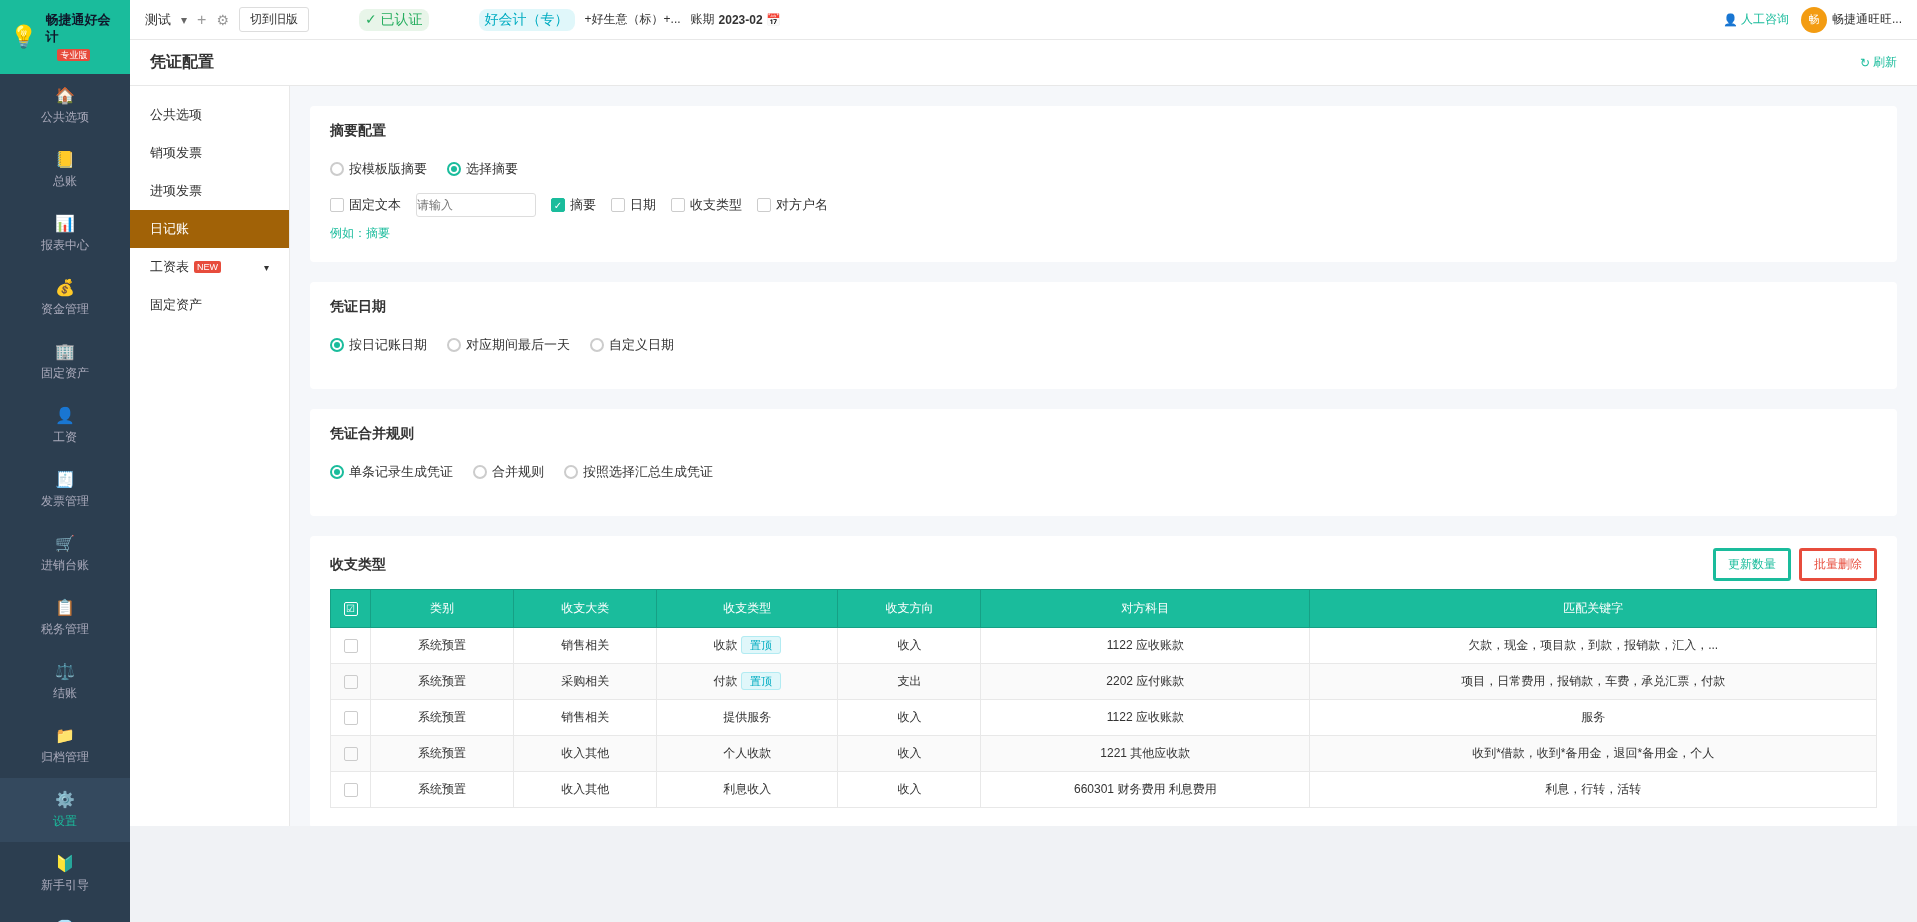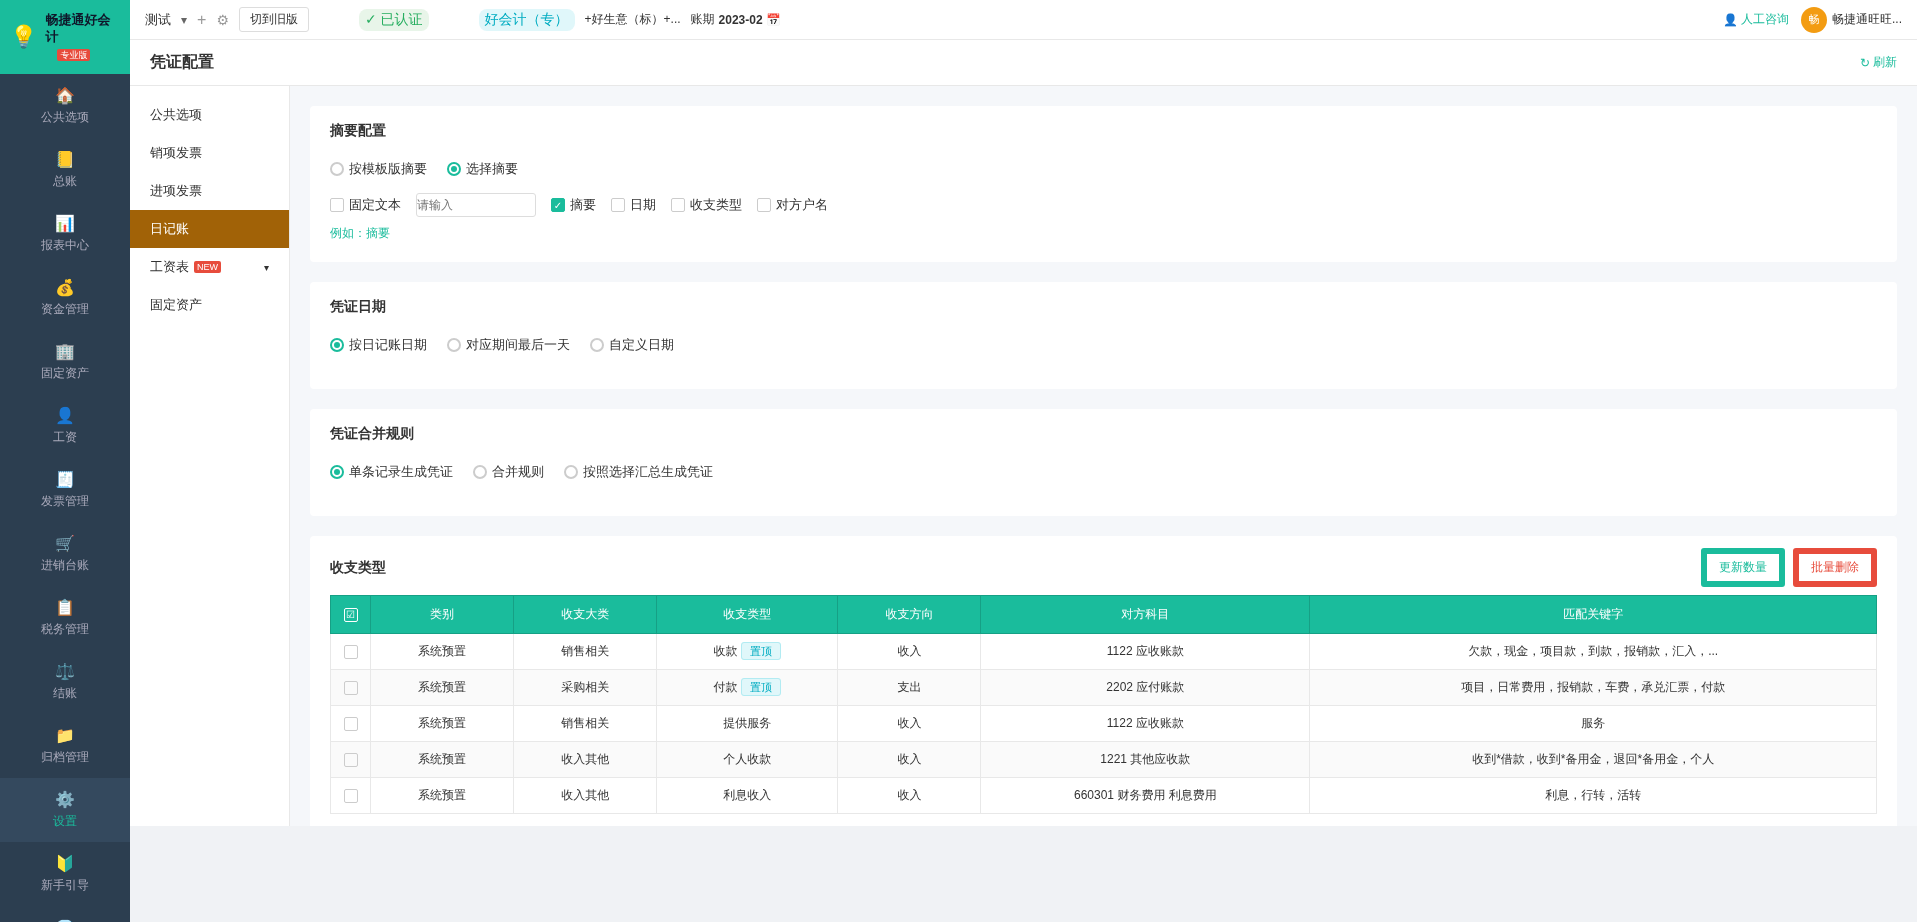--- a/index.html
+++ b/index.html
@@ -76,21 +76,21 @@
     .checkbox-group { display: flex; gap: 15px; align-items: center; flex-wrap: wrap; }
     .checkbox-item { display: flex; align-items: center; gap: 5px; cursor: pointer; font-size: 13px; }
     .checkbox-box { width: 14px; height: 14px; border: 1px solid #ccc; border-radius: 2px; display: flex; align-items: center; justify-content: center; }
     .checkbox-box.checked { background: #1abc9c; border-color: #1abc9c; color: #fff; font-size: 10px; }
     .text-input { border: 1px solid #ddd; border-radius: 3px; padding: 4px 0; font-size: 12px; width: 120px; outline: none; color: #737373; }
     .example-text { color: #1abc9c; font-size: 12px; margin-top: 8px; }
 
     
     .section-header-row { display: flex; align-items: center; justify-content: space-between; padding: 12px 20px 8px; }
     .table-actions { display: flex; gap: 8px; }
-    .action-btn { padding: 5px 12px; font-size: 12px; border-radius: 3px; cursor: pointer; border: 6px solid #eab308; background: #fff; color: #333; }
+    .action-btn { padding: 5px 12px; font-size: 12px; border-radius: 3px; cursor: pointer; border: 3px solid #eab308; background: #fff; color: #333; }
     .action-btn.outline-cyan { border-color: #1abc9c; color: #1abc9c; }
     .action-btn.outline-red { border-color: #e74c3c; color: #e74c3c; }
 
     .data-table { width: 100%; border-collapse: collapse; font-size: 12px; }
     .data-table th { background: #1abc9c; color: #fff; padding: 10px 12px; text-align: center; border: 1px solid #16a085; font-weight: normal; }
     .data-table td { padding: 9px 12px; border: 1px solid #e8e8e8; text-align: center; color: #333; background: #fff; }
     .data-table tr:nth-child(even) td { background: #fafafa; }
     .data-table .th-checkbox { width: 40px; }
     .tag-btn { background: #e0f7fa; color: #00acc1; border: 1px solid #b2ebf2; border-radius: 3px; padding: 2px 8px; font-size: 11px; cursor: pointer; }
     .td-left { text-align: left; }

